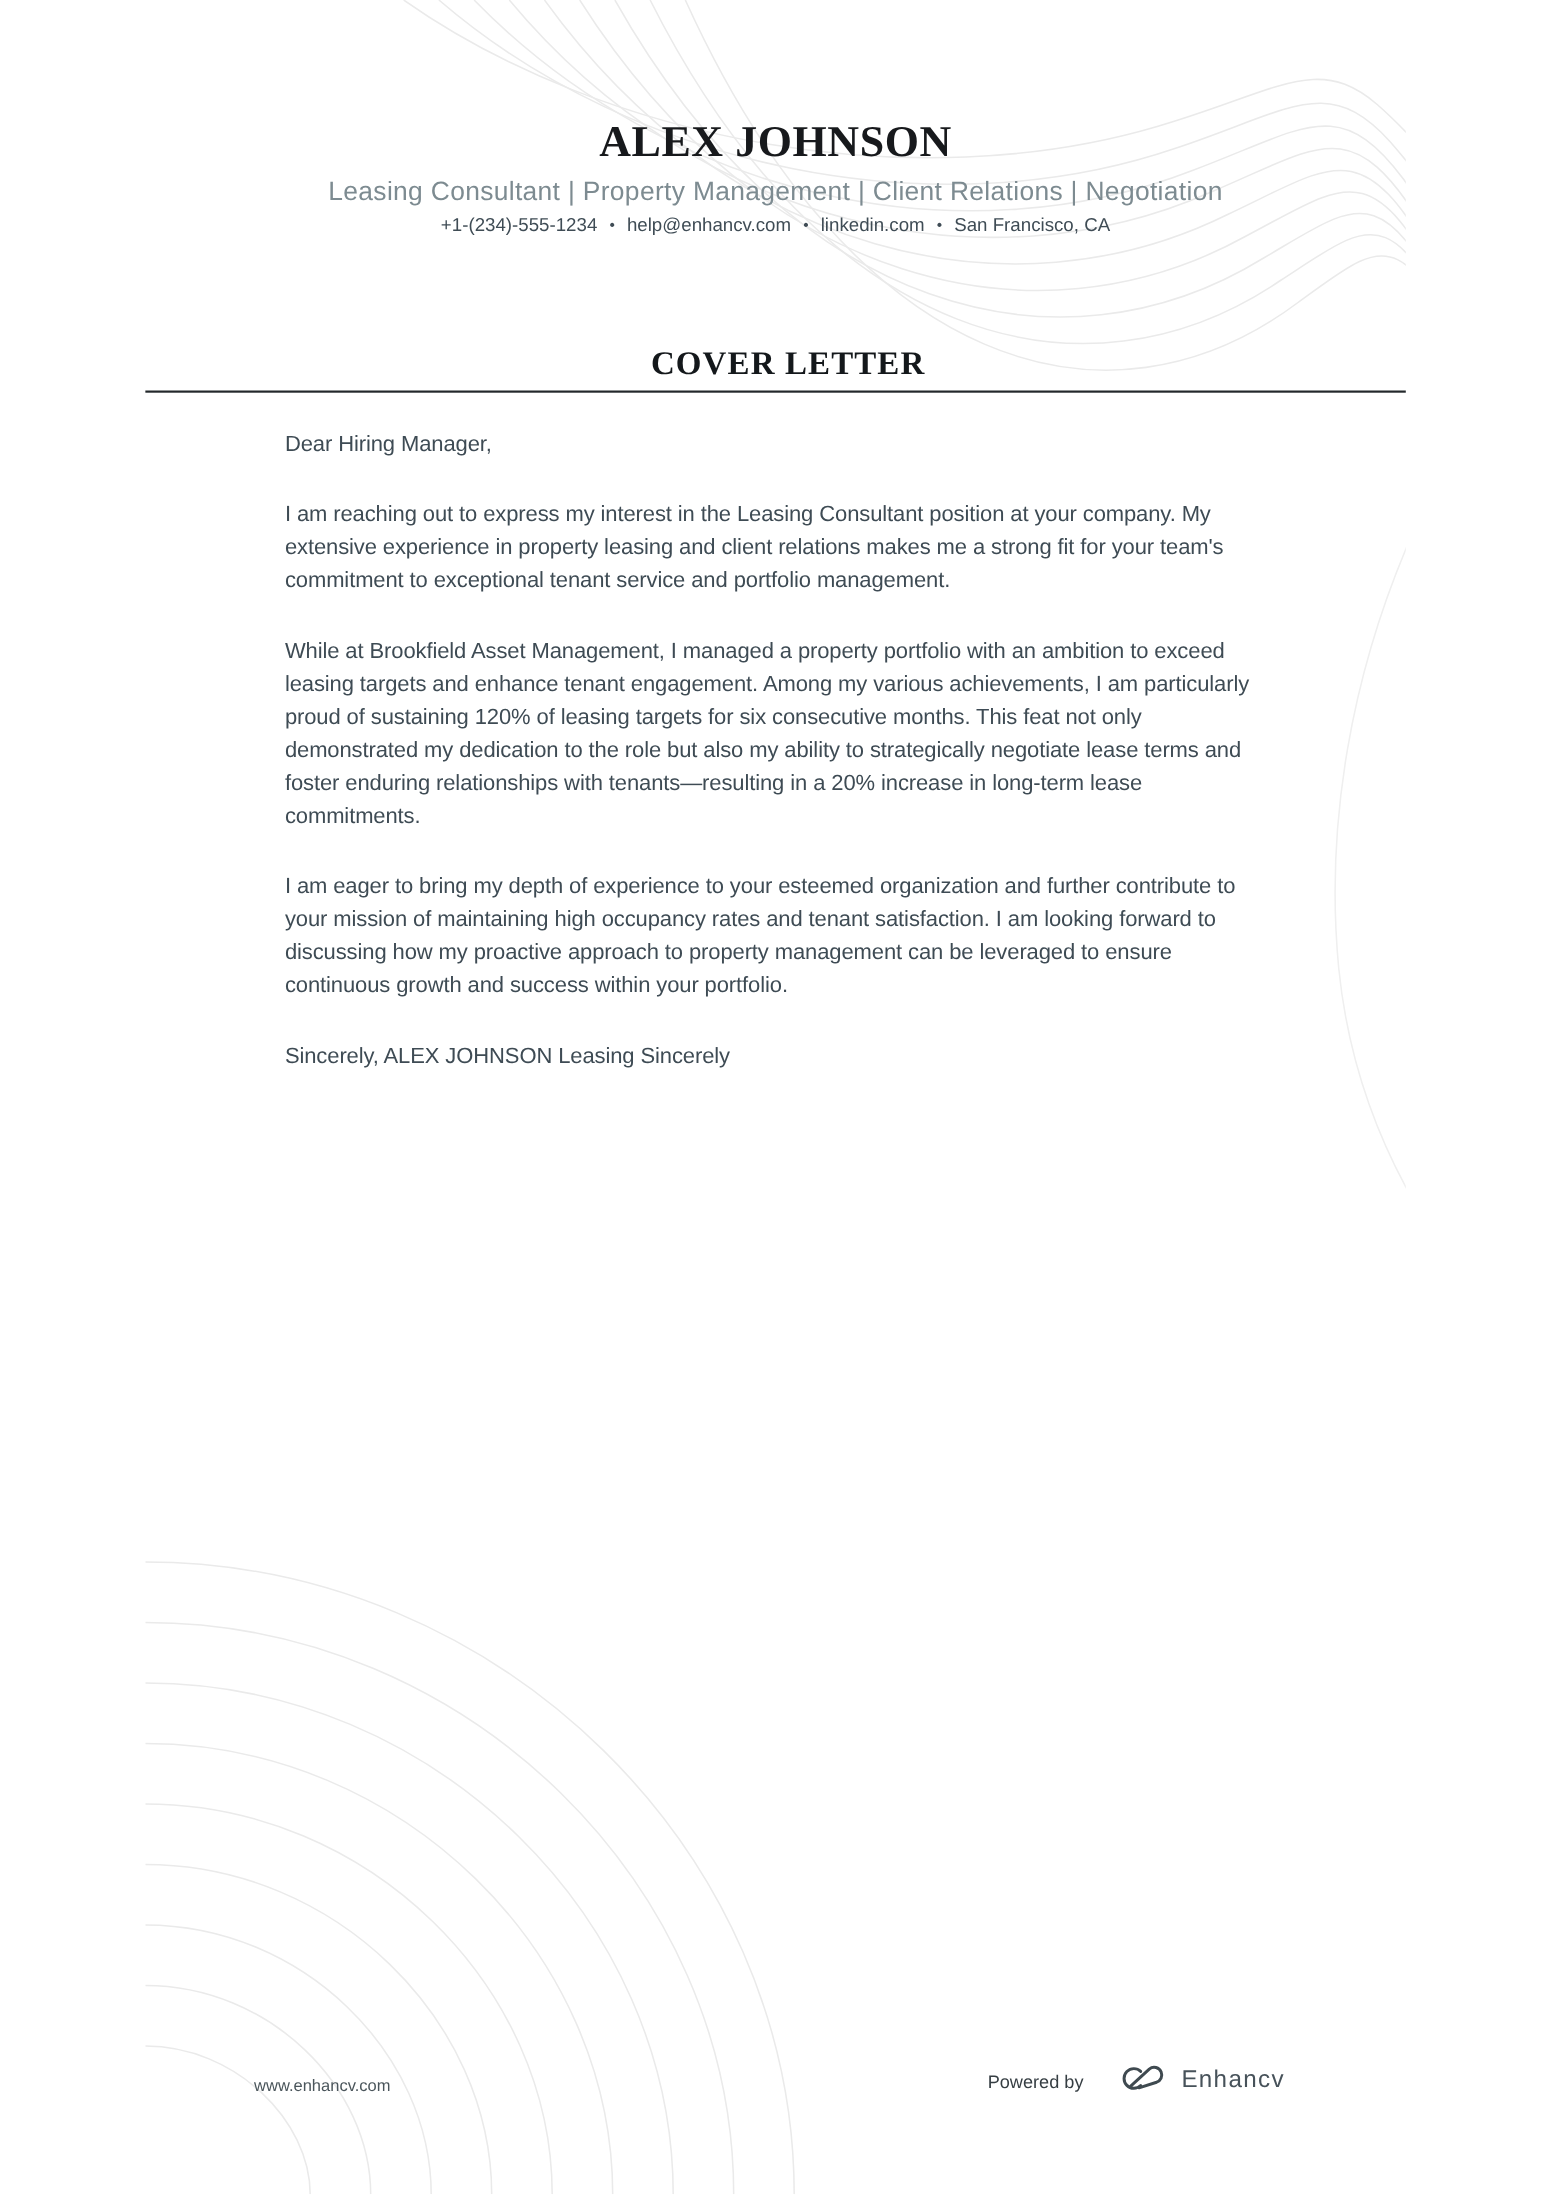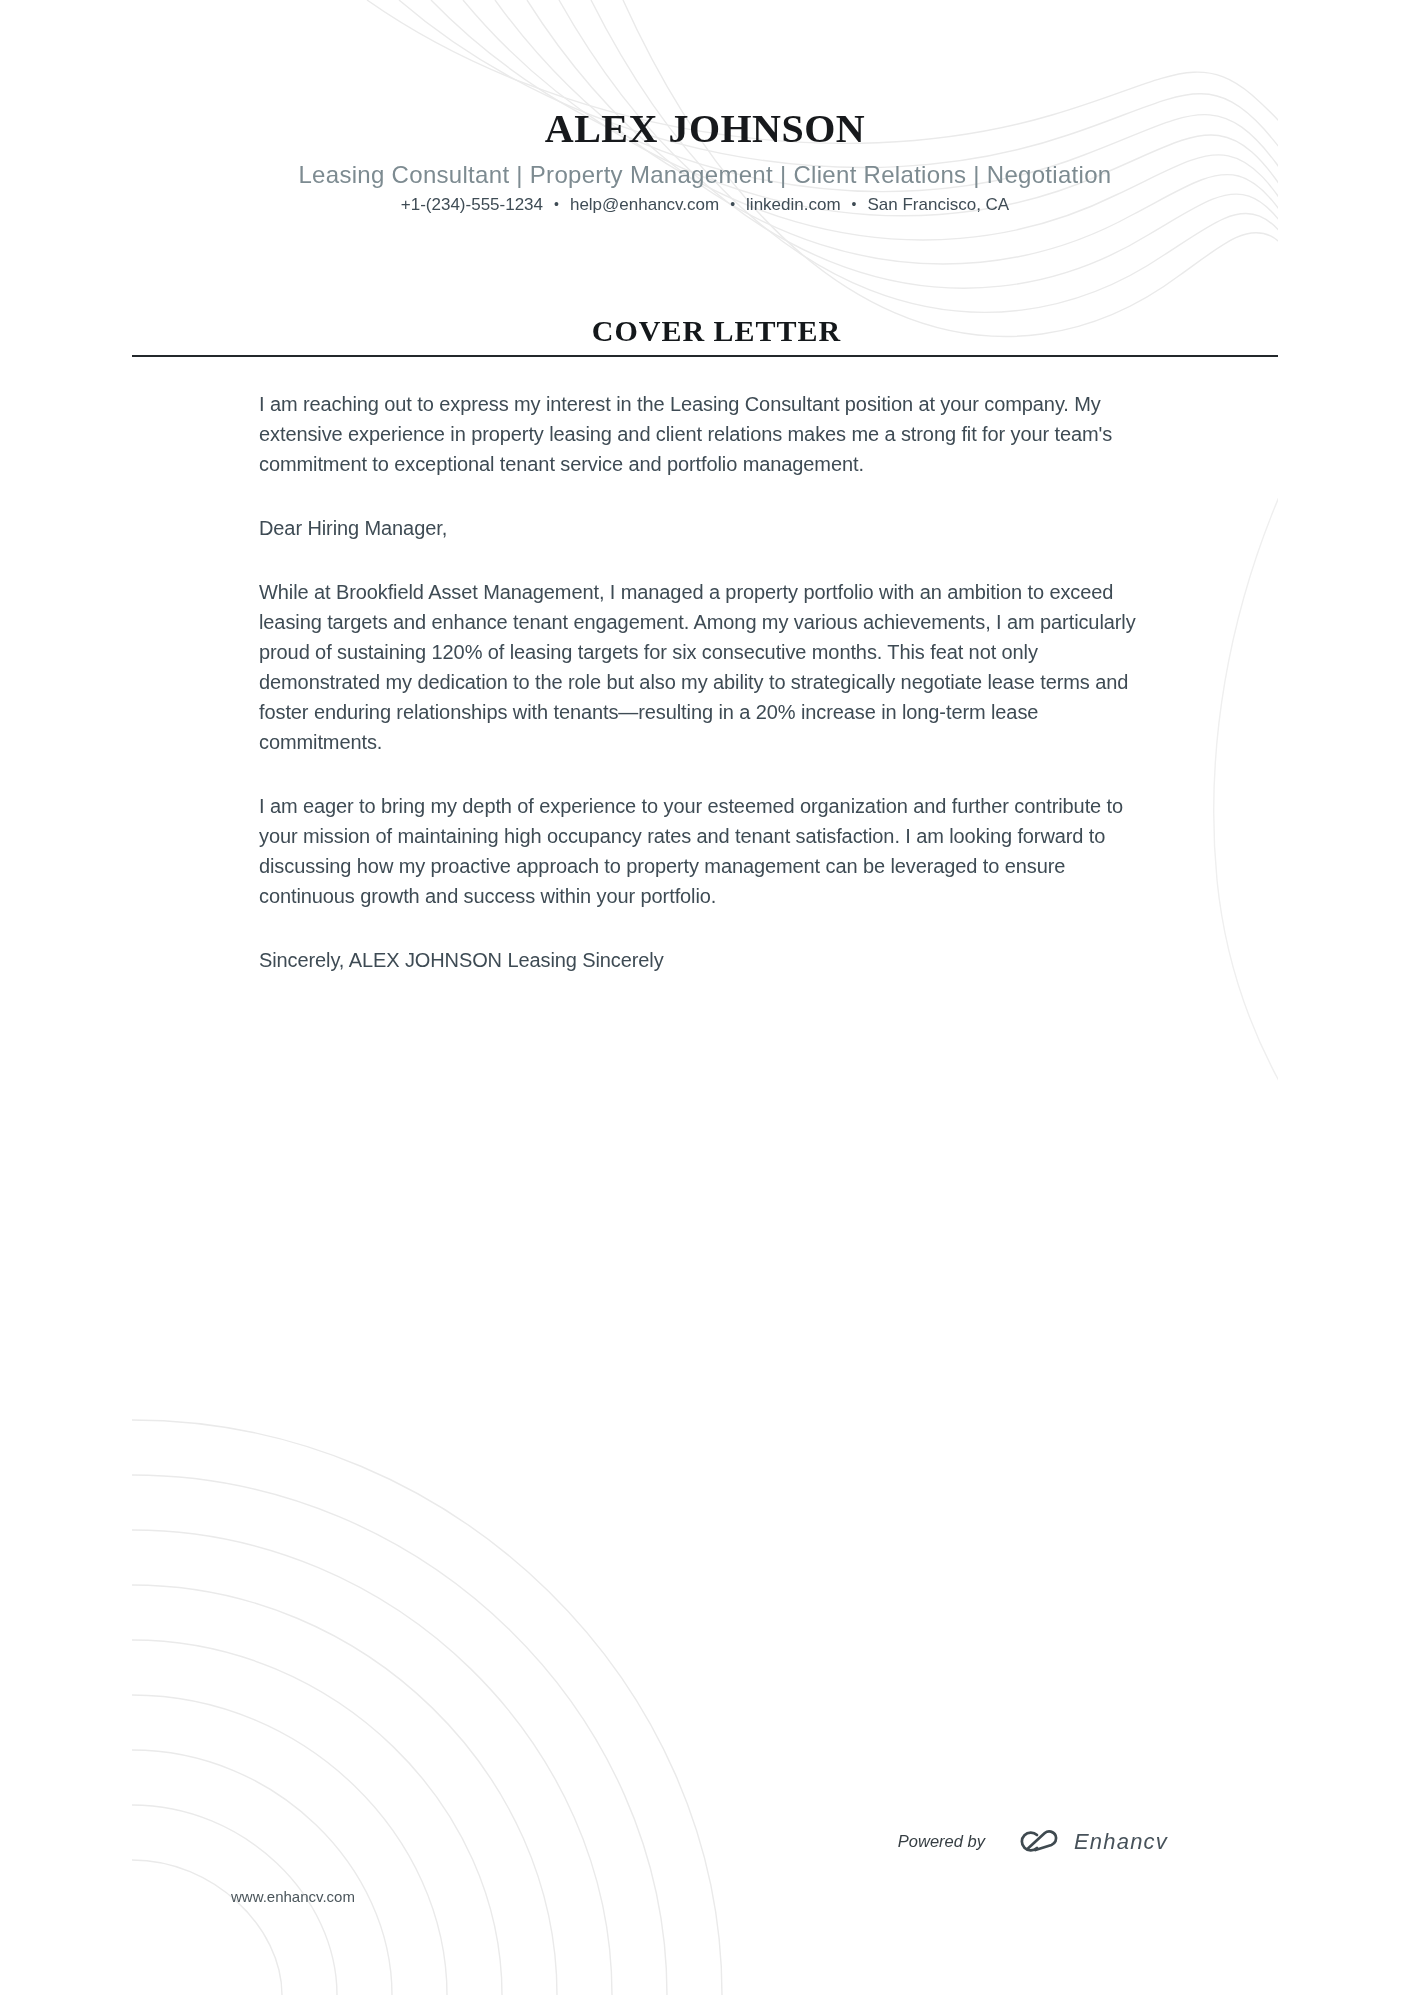--- a/index.html
+++ b/index.html
@@ -84,25 +84,24 @@
   
   .footer-site {
     position:absolute;
     left:99px; top:1888px;
     font-size:15px;
     color:#4a555b;
     text-decoration:none;
   }
   .footer-brand {
     position:absolute;
-    right:110px; top:1828px;
+    right:110px; top:1876px;
     display:flex;
-    align-items:center;
+    align-items:flex-end;
     text-decoration:none;
-    font-style:italic;
   }
   .powered-by {
     font-size:16.5px;
     color:#363e43;
     margin-right:28px;
   }
   .logo-svg { display:block; margin-right:13px; }
   .wordmark {
     font-size:22px;
     letter-spacing:1.2px;
@@ -154,22 +153,22 @@
         <span>+1-(234)-555-1234</span><span class="sep">•</span><span>help@enhancv.com</span><span class="sep">•</span><span>linkedin.com</span><span class="sep">•</span><span>San Francisco, CA</span>
       </div>
     </div>
 
     <div class="section-head">
       <h2 class="section-title">COVER LETTER</h2>
       <hr class="rule">
     </div>
 
     <div class="body">
+      <p>Dear Hiring Manager,</p>
       <p>I am reaching out to express my interest in the Leasing Consultant position at your company. My extensive experience in property leasing and client relations makes me a strong fit for your team's commitment to exceptional tenant service and portfolio management.</p>
-      <p>Dear Hiring Manager,</p>
       <p>While at Brookfield Asset Management, I managed a property portfolio with an ambition to exceed leasing targets and enhance tenant engagement. Among my various achievements, I am particularly proud of sustaining 120% of leasing targets for six consecutive months. This feat not only demonstrated my dedication to the role but also my ability to strategically negotiate lease terms and foster enduring relationships with tenants—resulting in a 20% increase in long-term lease commitments.</p>
       <p>I am eager to bring my depth of experience to your esteemed organization and further contribute to your mission of maintaining high occupancy rates and tenant satisfaction. I am looking forward to discussing how my proactive approach to property management can be leveraged to ensure continuous growth and success within your portfolio.</p>
       <p>Sincerely, ALEX JOHNSON Leasing Sincerely</p>
     </div>
 
   </div>
 
   <a class="footer-site" href="#">www.enhancv.com</a>
 
   <a class="footer-brand" href="#">

